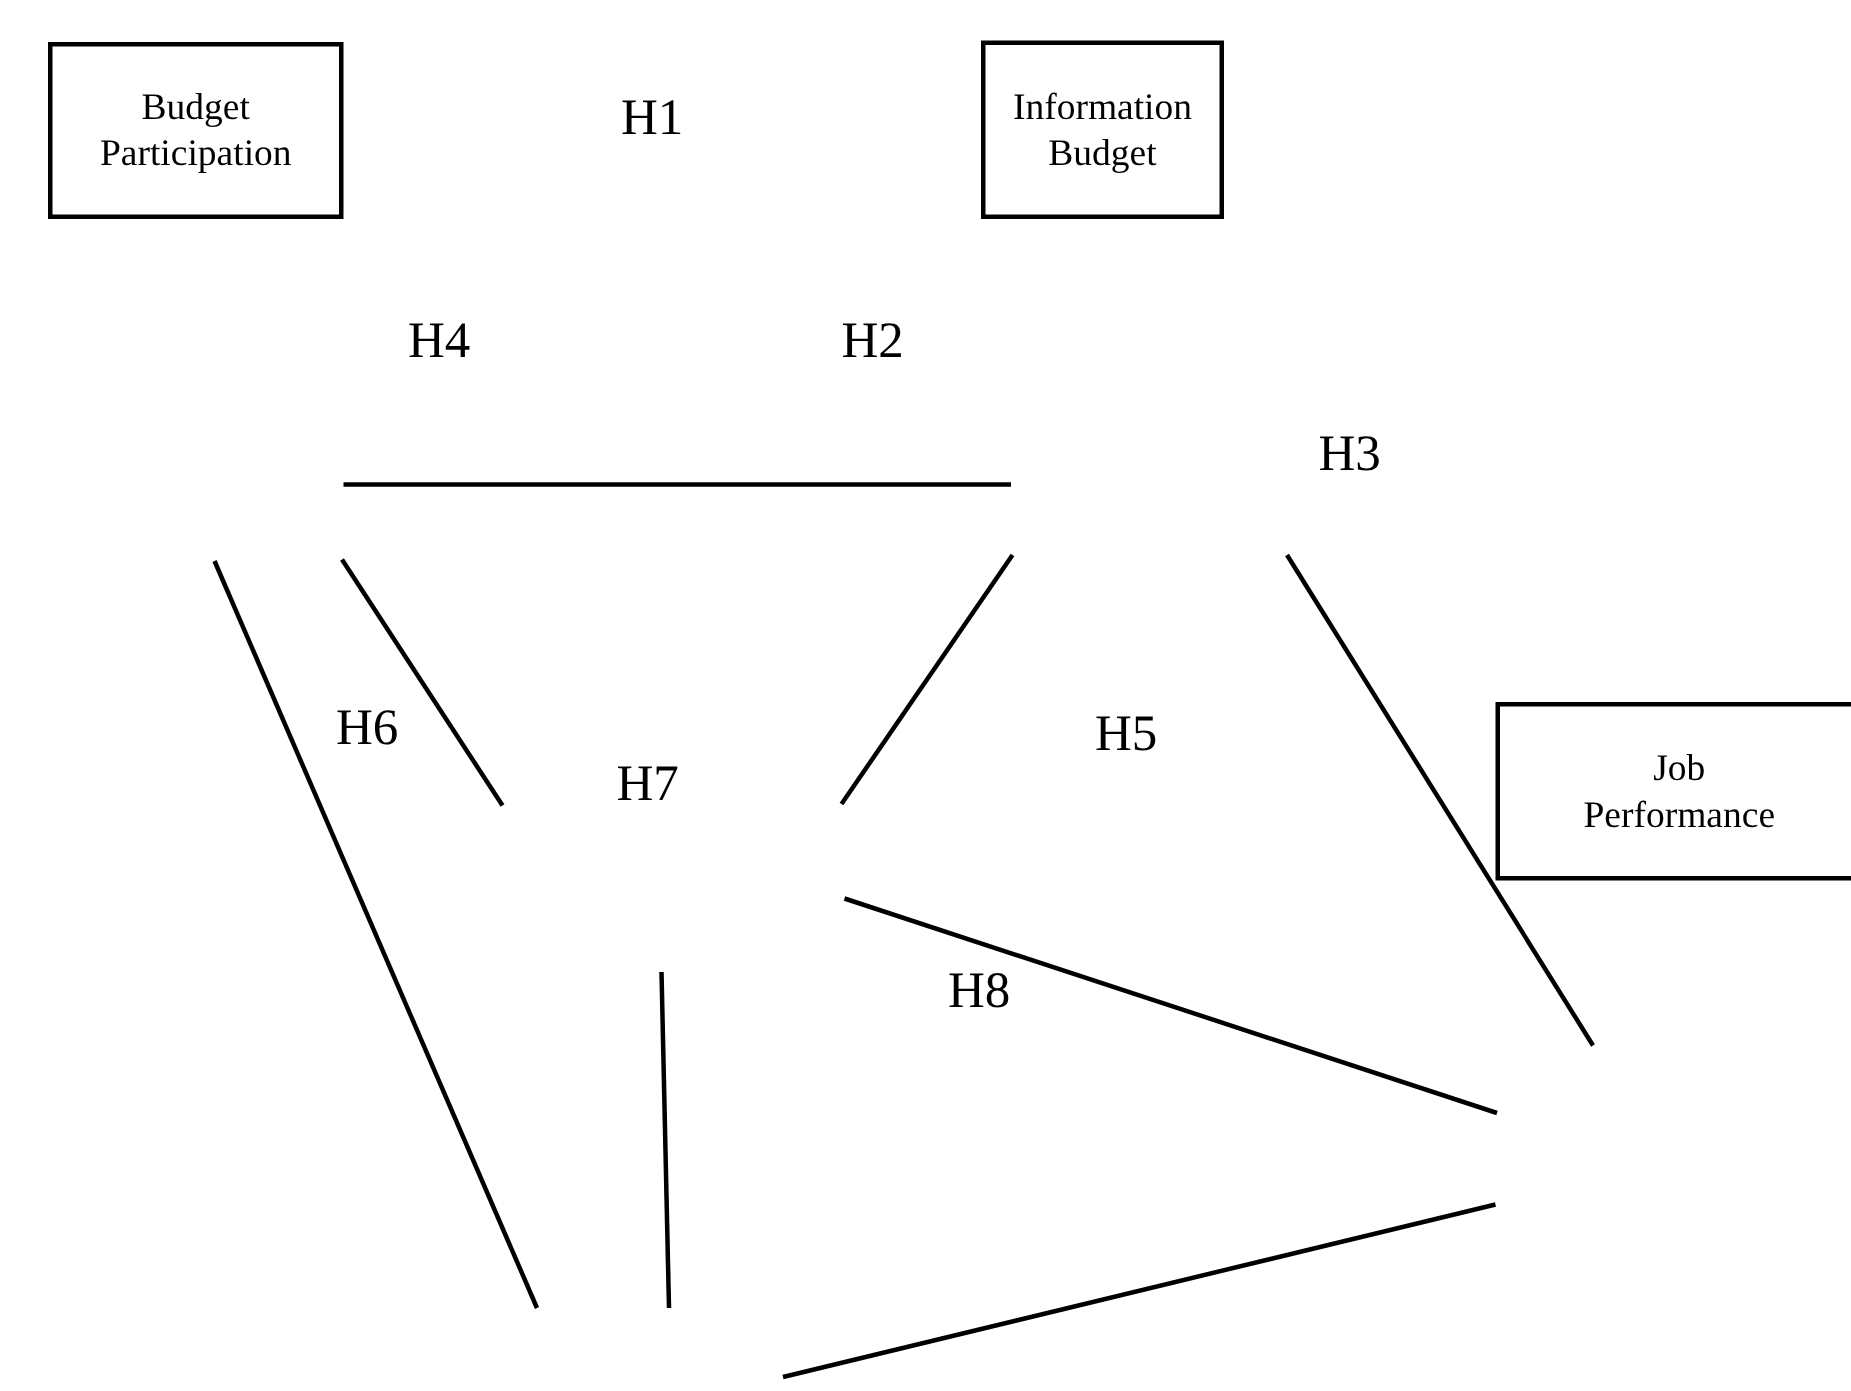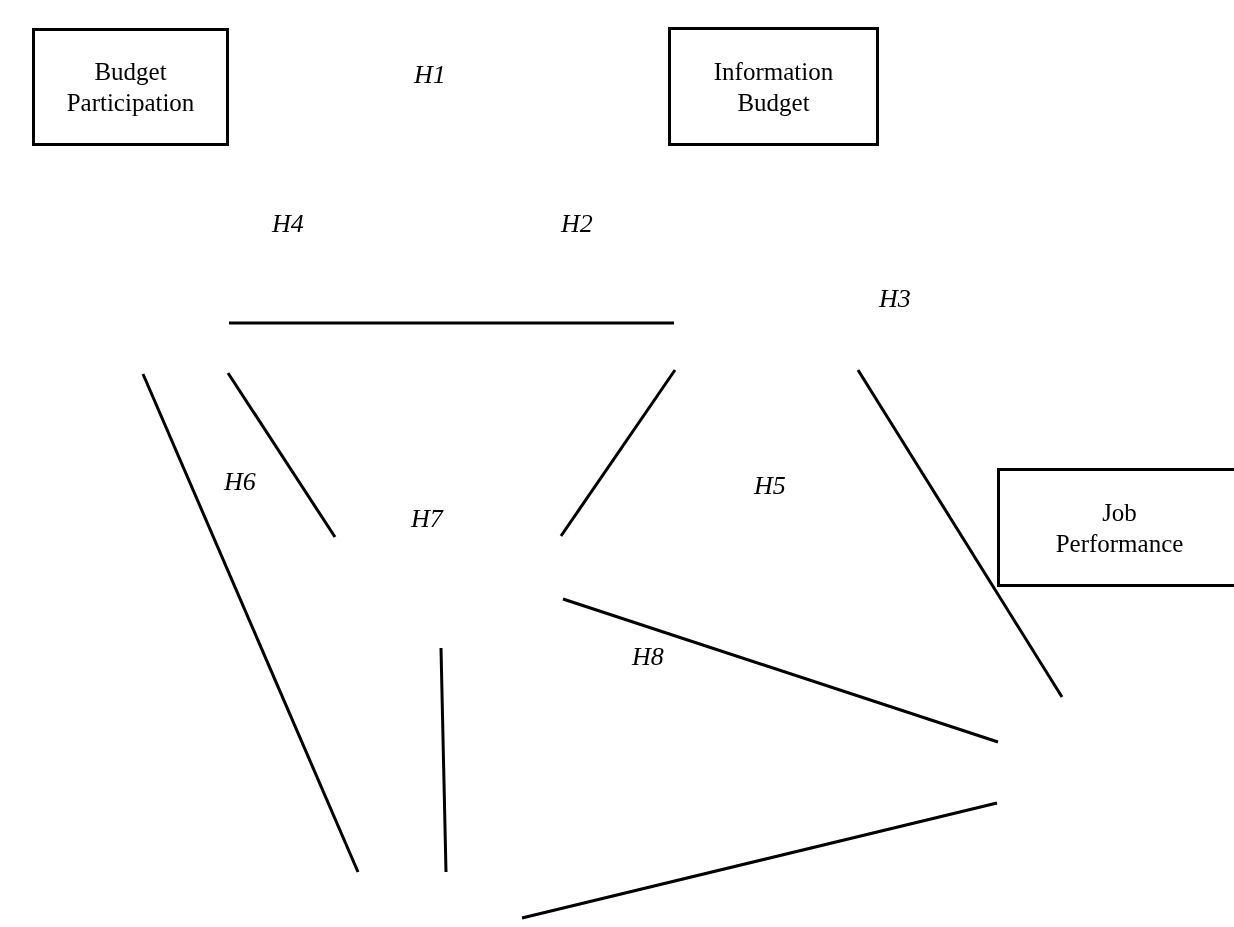--- a/index.html
+++ b/index.html
@@ -25,37 +25,36 @@
     flex-direction: column;
     align-items: center;
     justify-content: center;
     text-align: right;
     font-size: 25px;
     line-height: 1.24;
   }
   .node-box span { display: block; }
 
   #box-budget-participation      { left: 32px;  top: 28px;  width: 197px; height: 118px; }
-  #box-information-sharing       { left: 668px; top: 27px;  width: 211px; height: 119px; }
+  #box-information-sharing       { left: 654px; top: 27px;  width: 162px; height: 119px; }
   #box-organizational-commitment { left: 338px; top: 306px; width: 229px; height: 112px; }
   #box-role-ambiguity            { left: 360px; top: 640px; width: 168px; height: 118px; }
   #box-job-performance           { left: 997px; top: 468px; width: 245px; height: 119px; }
 
   .hyp-label {
     position: absolute;
-    font-size: 26px;
+    font-size: 34px;
     line-height: 1;
     white-space: nowrap;
-    font-style: italic;
   }
   #label-h1 { left: 414px; top: 62px;  }
   #label-h4 { left: 272px; top: 211px; }
   #label-h2 { left: 561px; top: 211px; }
   #label-h3 { left: 879px; top: 286px; }
-  #label-h5 { left: 754px; top: 473px; }
+  #label-h5 { left: 730px; top: 473px; }
   #label-h6 { left: 224px; top: 469px; text-align: center; }
   #label-h7 { left: 411px; top: 506px; }
   #label-h8 { left: 632px; top: 644px; }
 
   .edge-layer {
     position: absolute;
     left: 0;
     top: 0;
     width: 1234px;
     height: 927px;

